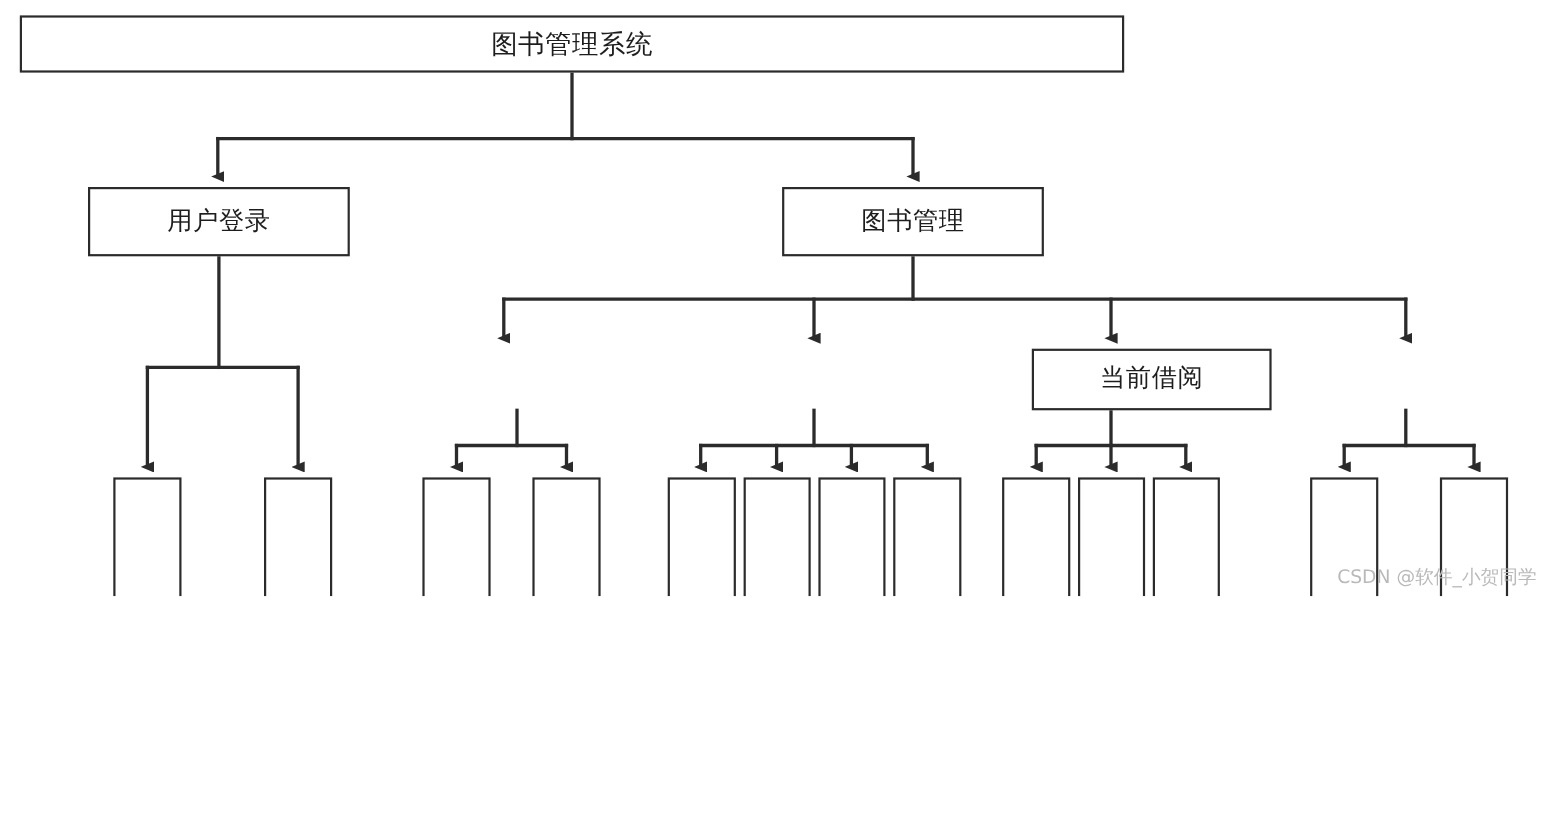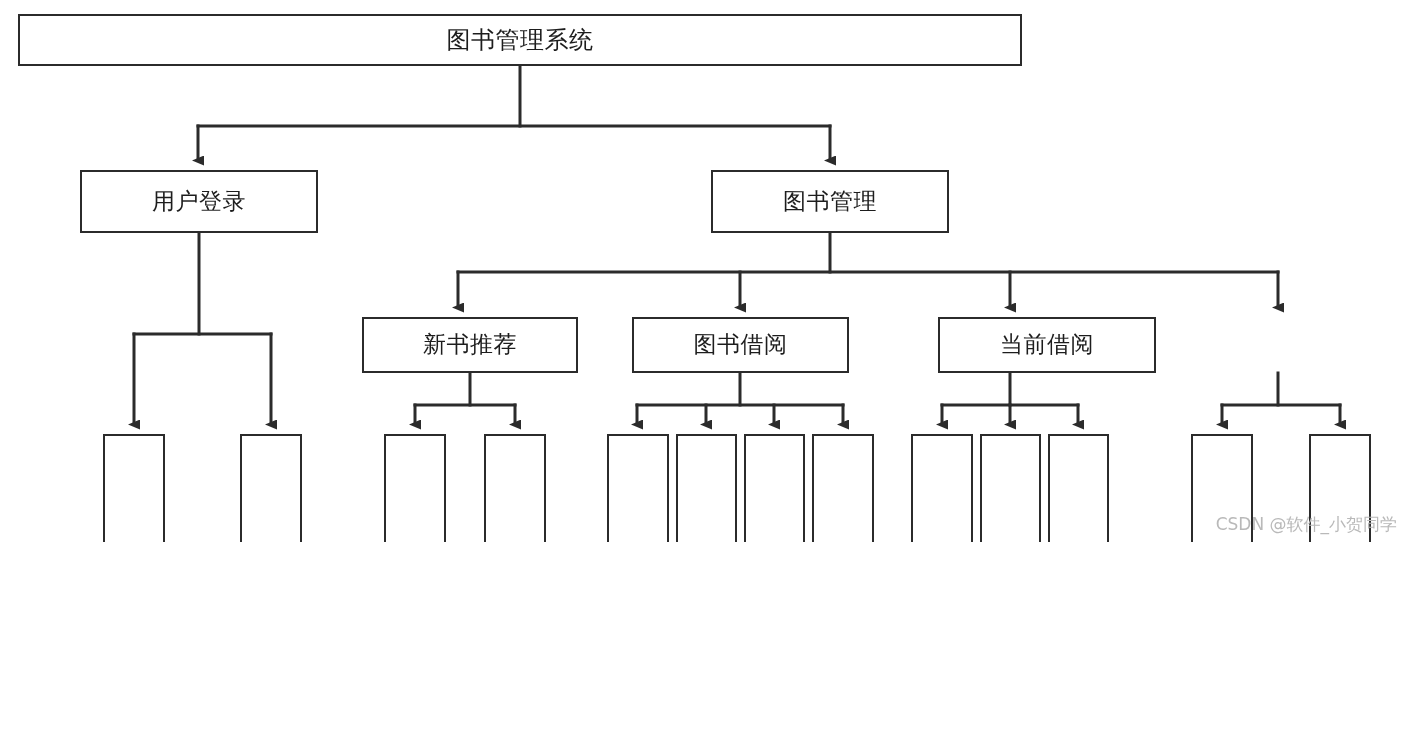--- a/index.html
+++ b/index.html
@@ -132,26 +132,20 @@
     <span class="label">图书管理系统</span>
   </div>
 
   <div class="node horiz" style="left:80px; top:170px; width:238px; height:63px;">
     <span class="label">用户登录</span>
   </div>
   <div class="node horiz" style="left:711px; top:170px; width:238px; height:63px;">
     <span class="label">图书管理</span>
   </div>
 
-  <div class="node horiz" style="left:362px; top:317px; width:216px; height:56px;">
-    <span class="label">新书推荐</span>
-  </div>
-  <div class="node horiz" style="left:632px; top:317px; width:217px; height:56px;">
-    <span class="label">图书借阅</span>
-  </div>
   <div class="node horiz" style="left:902px; top:317px; width:218px; height:56px;margin-left:36px;">
     <span class="label">当前借阅</span>
   </div>
 
   <div class="node vert" style="left:103px; top:434px; width:62px; height:300px;">
     <span class="label">用户登录</span>
   </div>
   <div class="node vert" style="left:240px; top:434px; width:62px; height:300px;">
     <span class="label">注销登录</span>
   </div>

